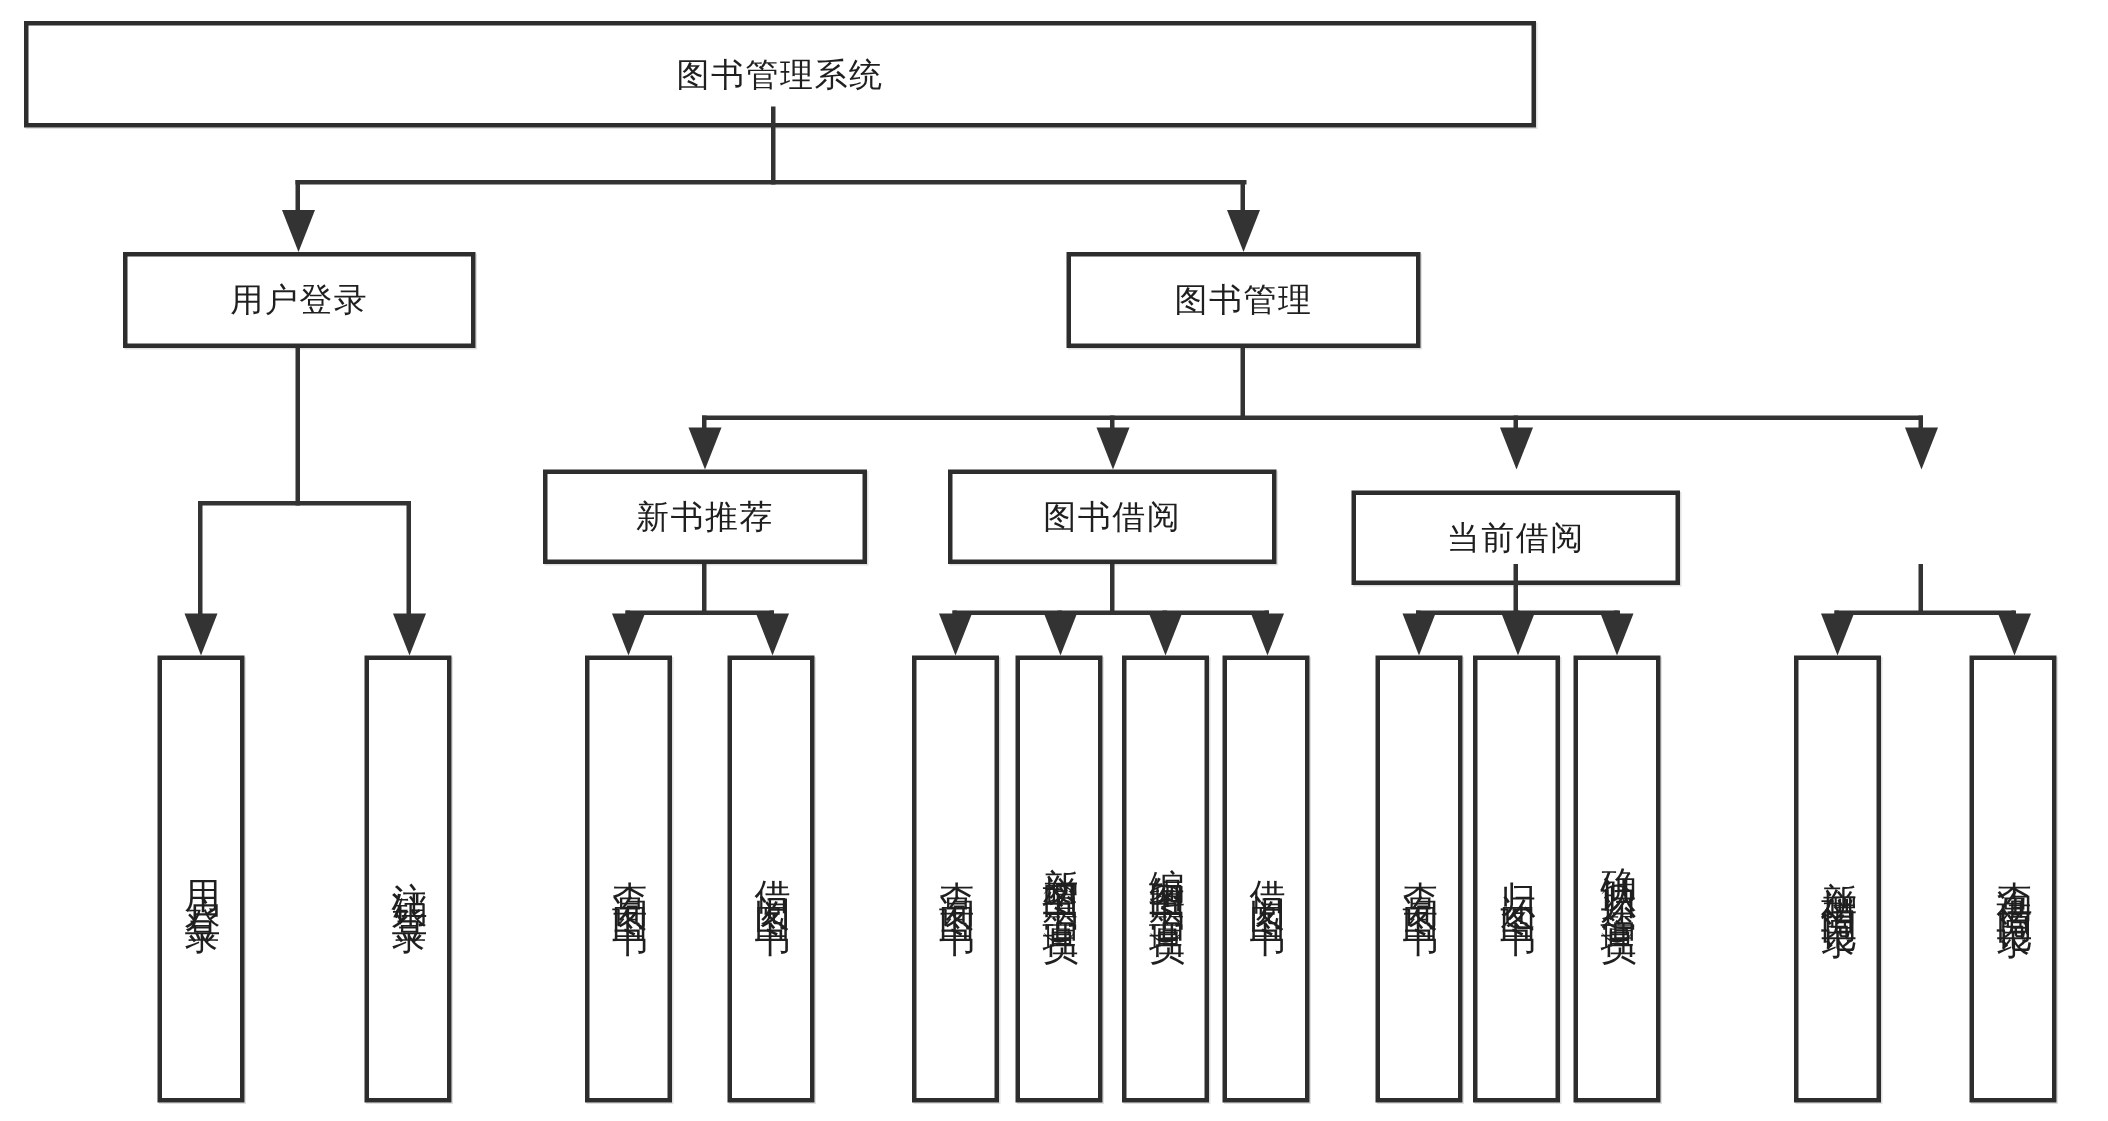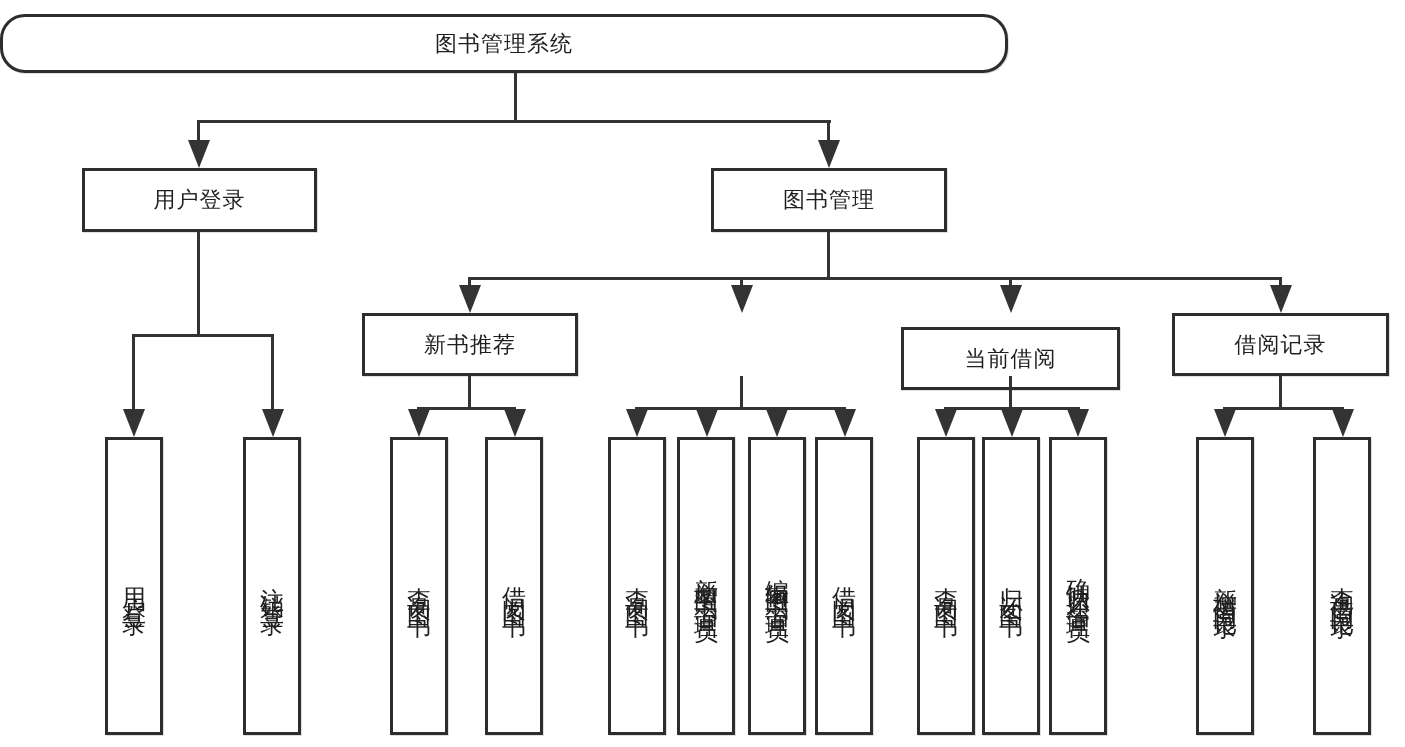--- a/index.html
+++ b/index.html
@@ -61,39 +61,39 @@
     letter-spacing: 1px;
     z-index: 10;
     white-space: nowrap;
   }
 </style>
 </head>
 <body>
 
 <div id="canvas">
 
-  <div class="box" style="left:0; top:14px; width:1008px; height:59px;border-radius:25px;">
+  <div class="box" style="left:16px; top:14px; width:1008px; height:71px;">
     <span>图书管理系统</span>
   </div>
 
   <div class="box" style="left:82px; top:168px; width:235px; height:64px;">
     <span>用户登录</span>
   </div>
   <div class="box" style="left:362px; top:313px; width:216px; height:63px;">
     <span>新书推荐</span>
   </div>
 
   <div class="box" style="left:711px; top:168px; width:236px; height:64px;">
     <span>图书管理</span>
   </div>
+  <div class="box" style="left:632px; top:313px; width:219px; height:63px;">
+    <span>图书借阅</span>
+  </div>
   <div class="box" style="left:901px; top:313px; width:219px; height:63px;margin-top:14px;">
     <span>当前借阅</span>
-  </div>
-  <div class="box" style="left:1172px; top:313px; width:217px; height:63px;">
-    <span>借阅记录</span>
   </div>
 
   <div class="vbox" style="left:105px; top:437px; width:58px; height:298px;">
     <span class="vtext">用户登录</span>
   </div>
   <div class="vbox" style="left:243px; top:437px; width:58px; height:298px;">
     <span class="vtext">注销登录</span>
   </div>
 
   <div class="vbox" style="left:390px; top:437px; width:58px; height:298px;">

